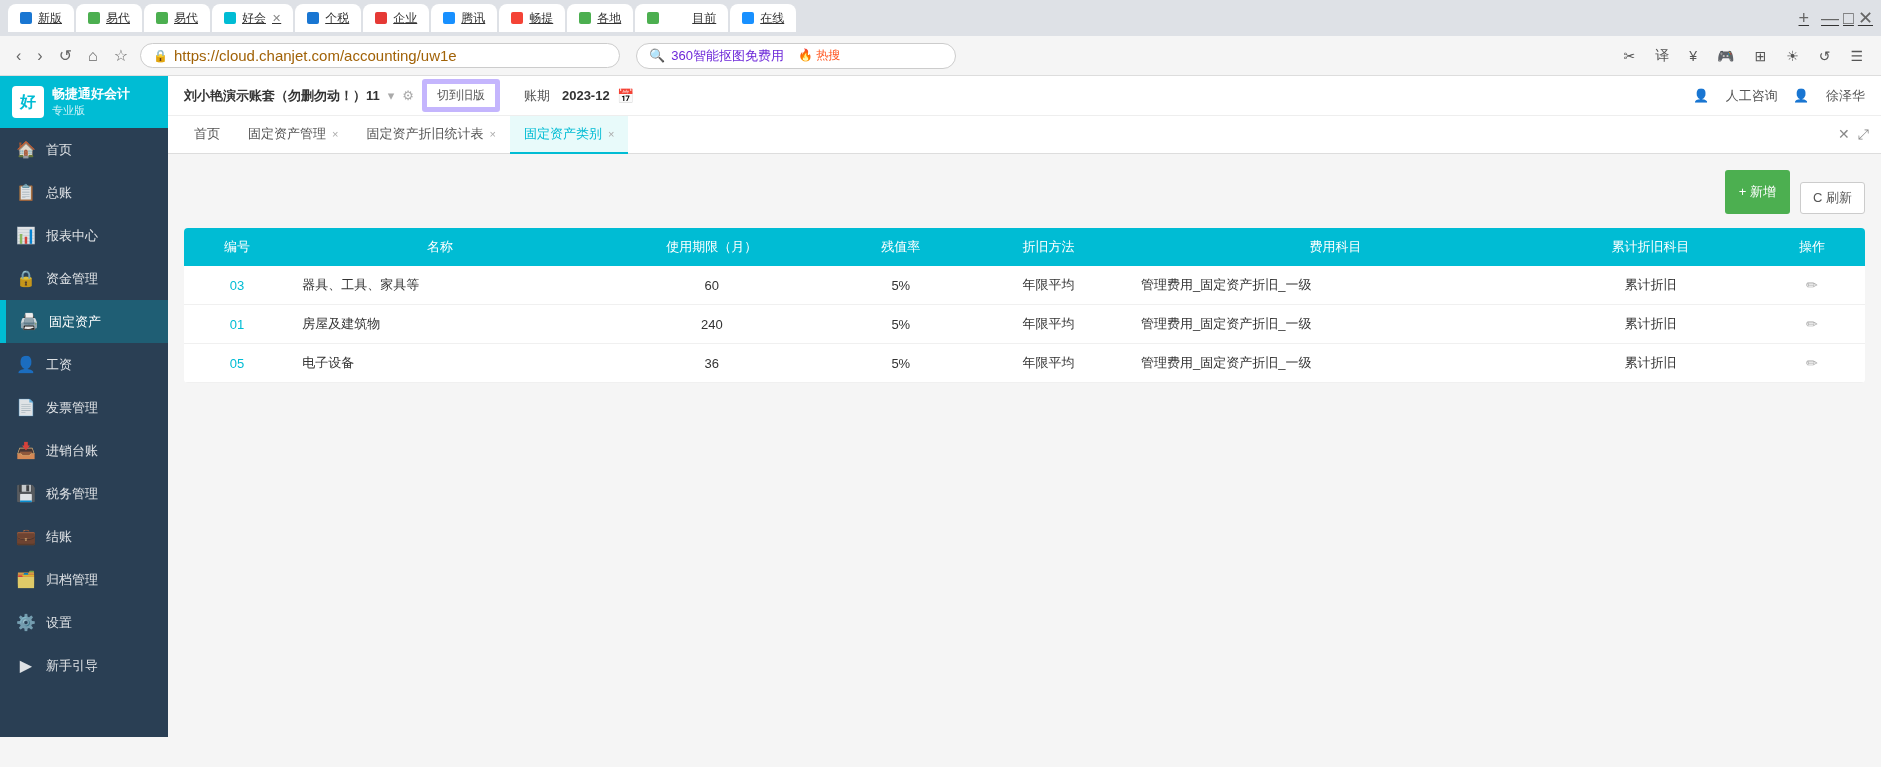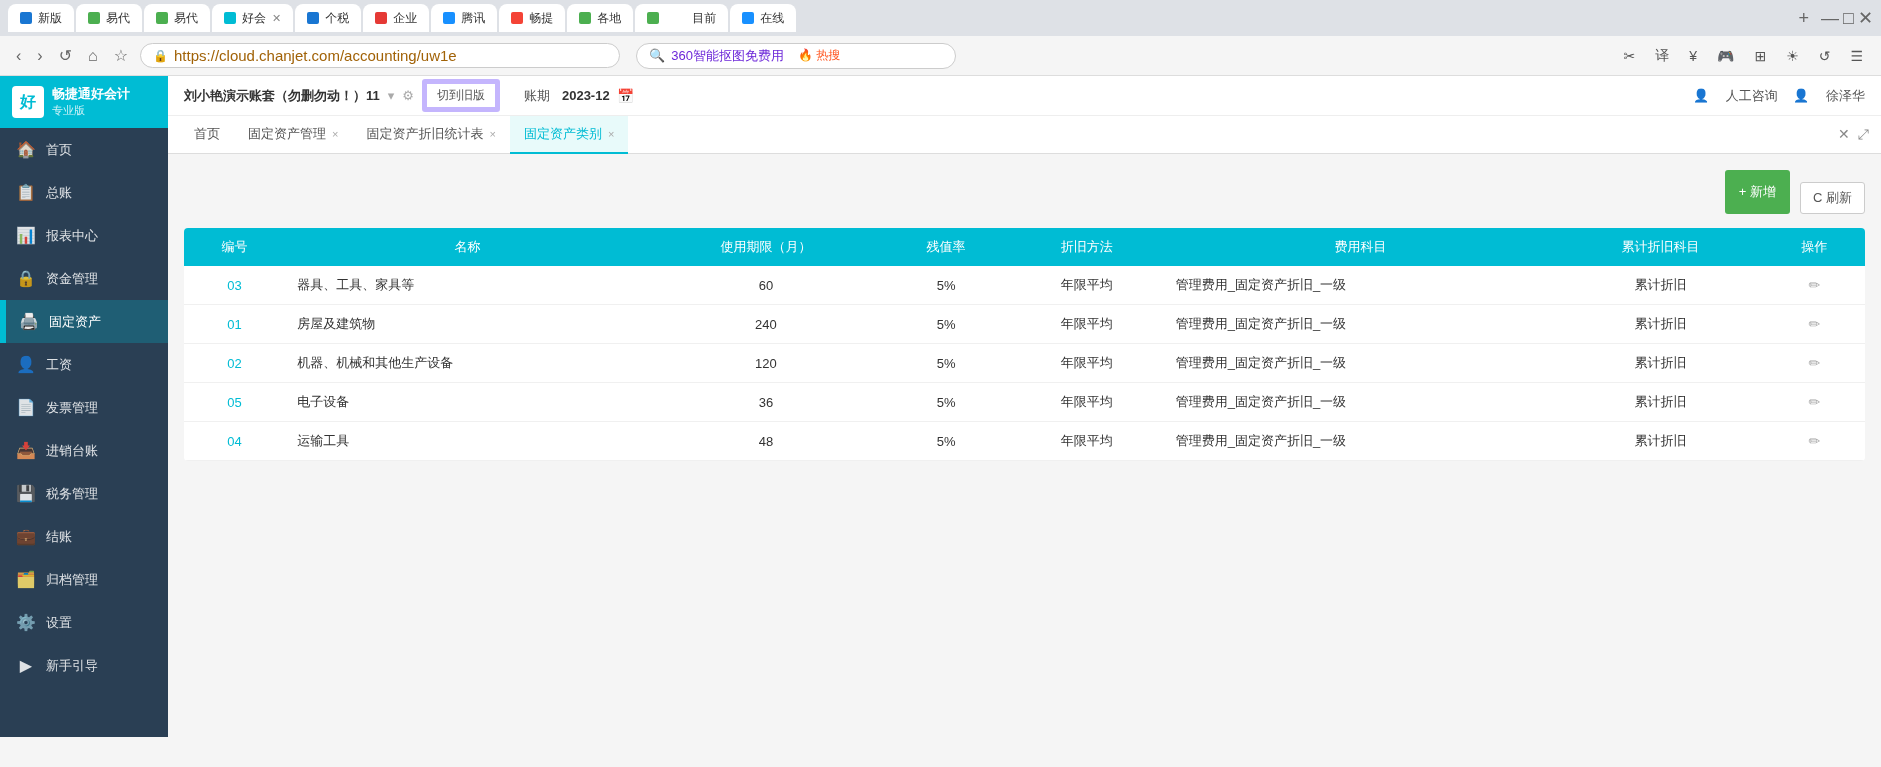--- a/index.html
+++ b/index.html
@@ -1,19 +1,19 @@
 <!DOCTYPE html>
 <html><head>
   <meta charset="utf-8">
   <style>
     * { margin: 0; padding: 0; box-sizing: border-box; }
     body { font-family: 'Microsoft YaHei', sans-serif; font-size: 13px; background: #f5f5f5; color: #333; overflow: hidden; }
 
     
-    .browser-chrome { background: #dee1e6; height: 36px; display: flex; align-items: center; padding: 0 8px; gap: 4px; }
+    .browser-chrome { background: #dee1e6; height: 36px; display: flex; align-items: center; padding: 0 8px; gap: 4px; text-decoration: underline; }
     .browser-tab { background: #fff; border-radius: 8px 8px 0 0; padding: 4px 12px; font-size: 12px; display: flex; align-items: center; gap: 6px; height: 28px; white-space: nowrap; }
     .browser-tab .tab-close { color: #888; cursor: pointer; font-size: 11px; }
     .tab-bar { display: flex; align-items: flex-end; gap: 2px; flex: 1; overflow: hidden; }
 
     
     .address-bar { background: #f5f5f5; height: 40px; display: flex; align-items: center; padding: 0 12px; gap: 8px; border-bottom: 1px solid #ddd; }
     .nav-btn { background: none; border: none; cursor: pointer; color: #666; font-size: 16px; padding: 4px; }
     .toolbar-icons { display: flex; gap: 8px; align-items: center; margin-left: auto; }
     .toolbar-icon-btn { background: none; border: none; cursor: pointer; color: #555; font-size: 14px; padding: 4px 6px; }
 
@@ -294,47 +294,27 @@
     <td style="color:#00bcd4;">01</td>
     <td style="text-align:left;">房屋及建筑物</td>
     <td>240</td>
     <td>5%</td>
     <td>年限平均</td>
     <td style="text-align:left;">管理费用_固定资产折旧_一级</td>
     <td>累计折旧</td>
     <td><span class="edit-icon">✏</span></td>
   </tr>
             <tr>
-    <td style="color:#00bcd4;">02</td>
-    <td style="text-align:left;">机器、机械和其他生产设备</td>
-    <td>120</td>
-    <td>5%</td>
-    <td>年限平均</td>
-    <td style="text-align:left;">管理费用_固定资产折旧_一级</td>
-    <td>累计折旧</td>
-    <td><span class="edit-icon">✏</span></td>
-  </tr>
-            <tr>
     <td style="color:#00bcd4;">05</td>
     <td style="text-align:left;">电子设备</td>
     <td>36</td>
     <td>5%</td>
     <td>年限平均</td>
     <td style="text-align:left;">管理费用_固定资产折旧_一级</td>
     <td>累计折旧</td>
     <td><span class="edit-icon">✏</span></td>
   </tr>
-            <tr>
-    <td style="color:#00bcd4;">04</td>
-    <td style="text-align:left;">运输工具</td>
-    <td>48</td>
-    <td>5%</td>
-    <td>年限平均</td>
-    <td style="text-align:left;">管理费用_固定资产折旧_一级</td>
-    <td>累计折旧</td>
-    <td><span class="edit-icon">✏</span></td>
-  </tr>
           </tbody>
       </table>
     </div>
 
   </div>
 </div>
 
 </body></html>

